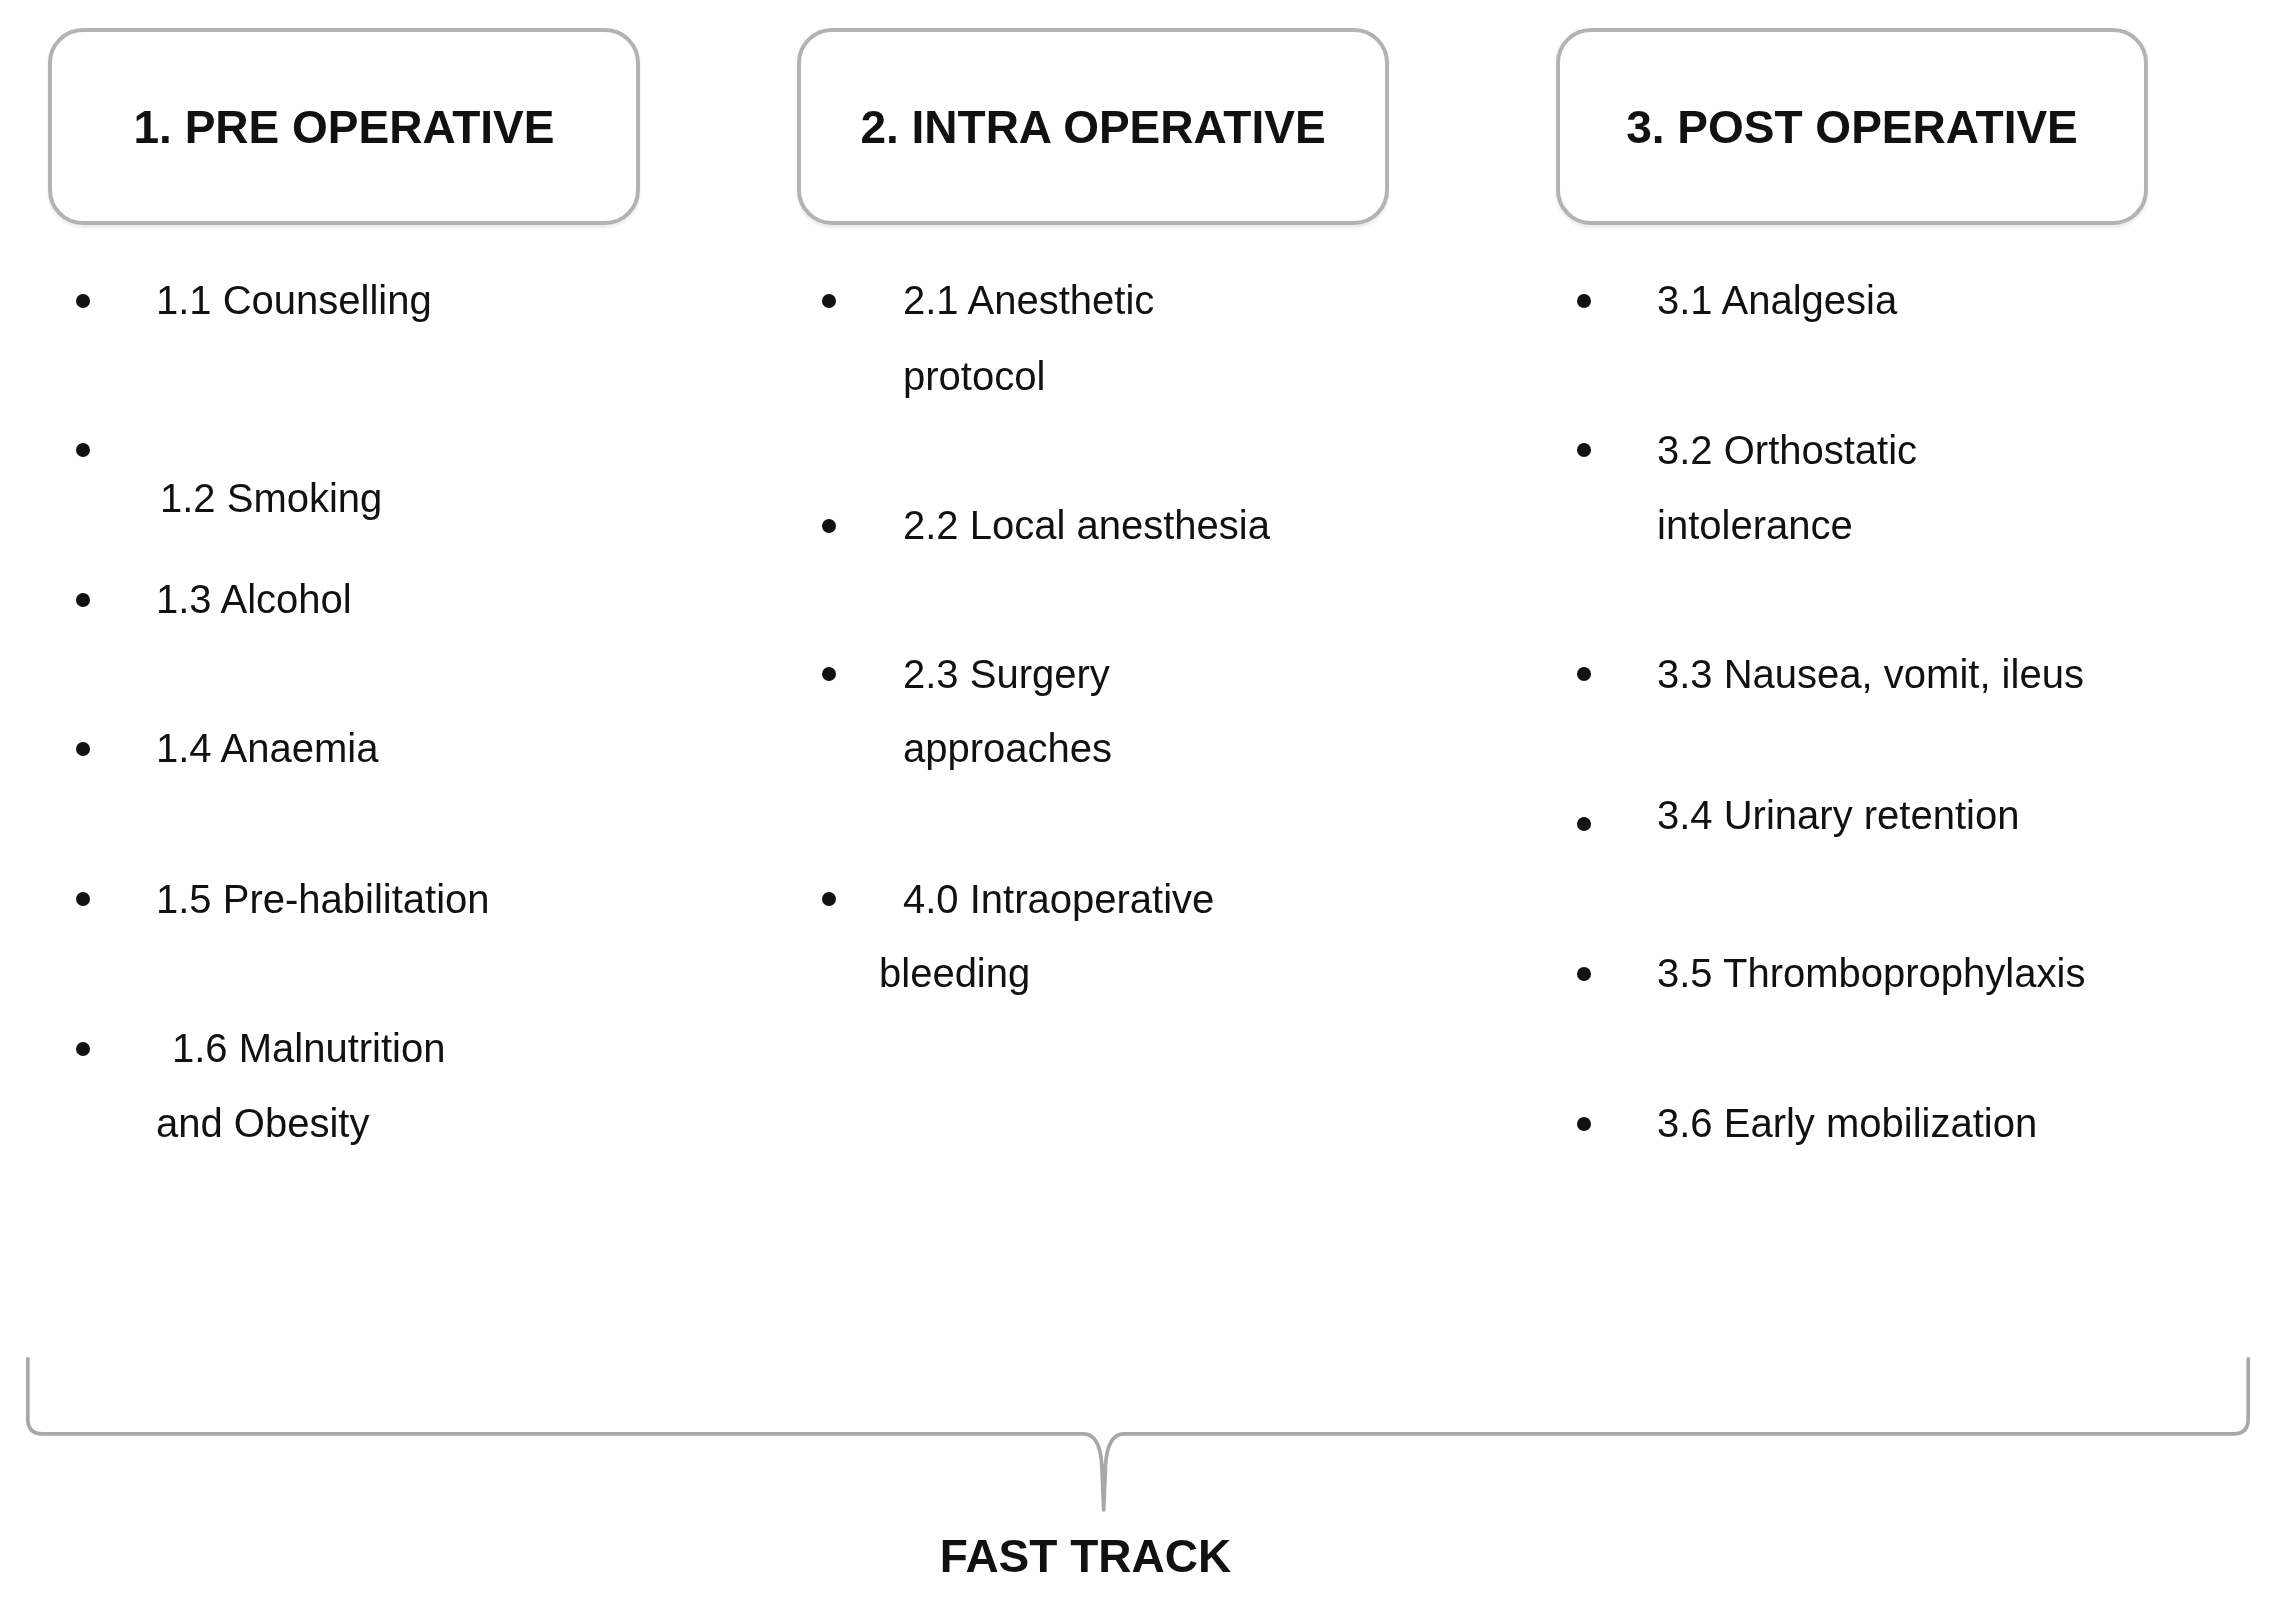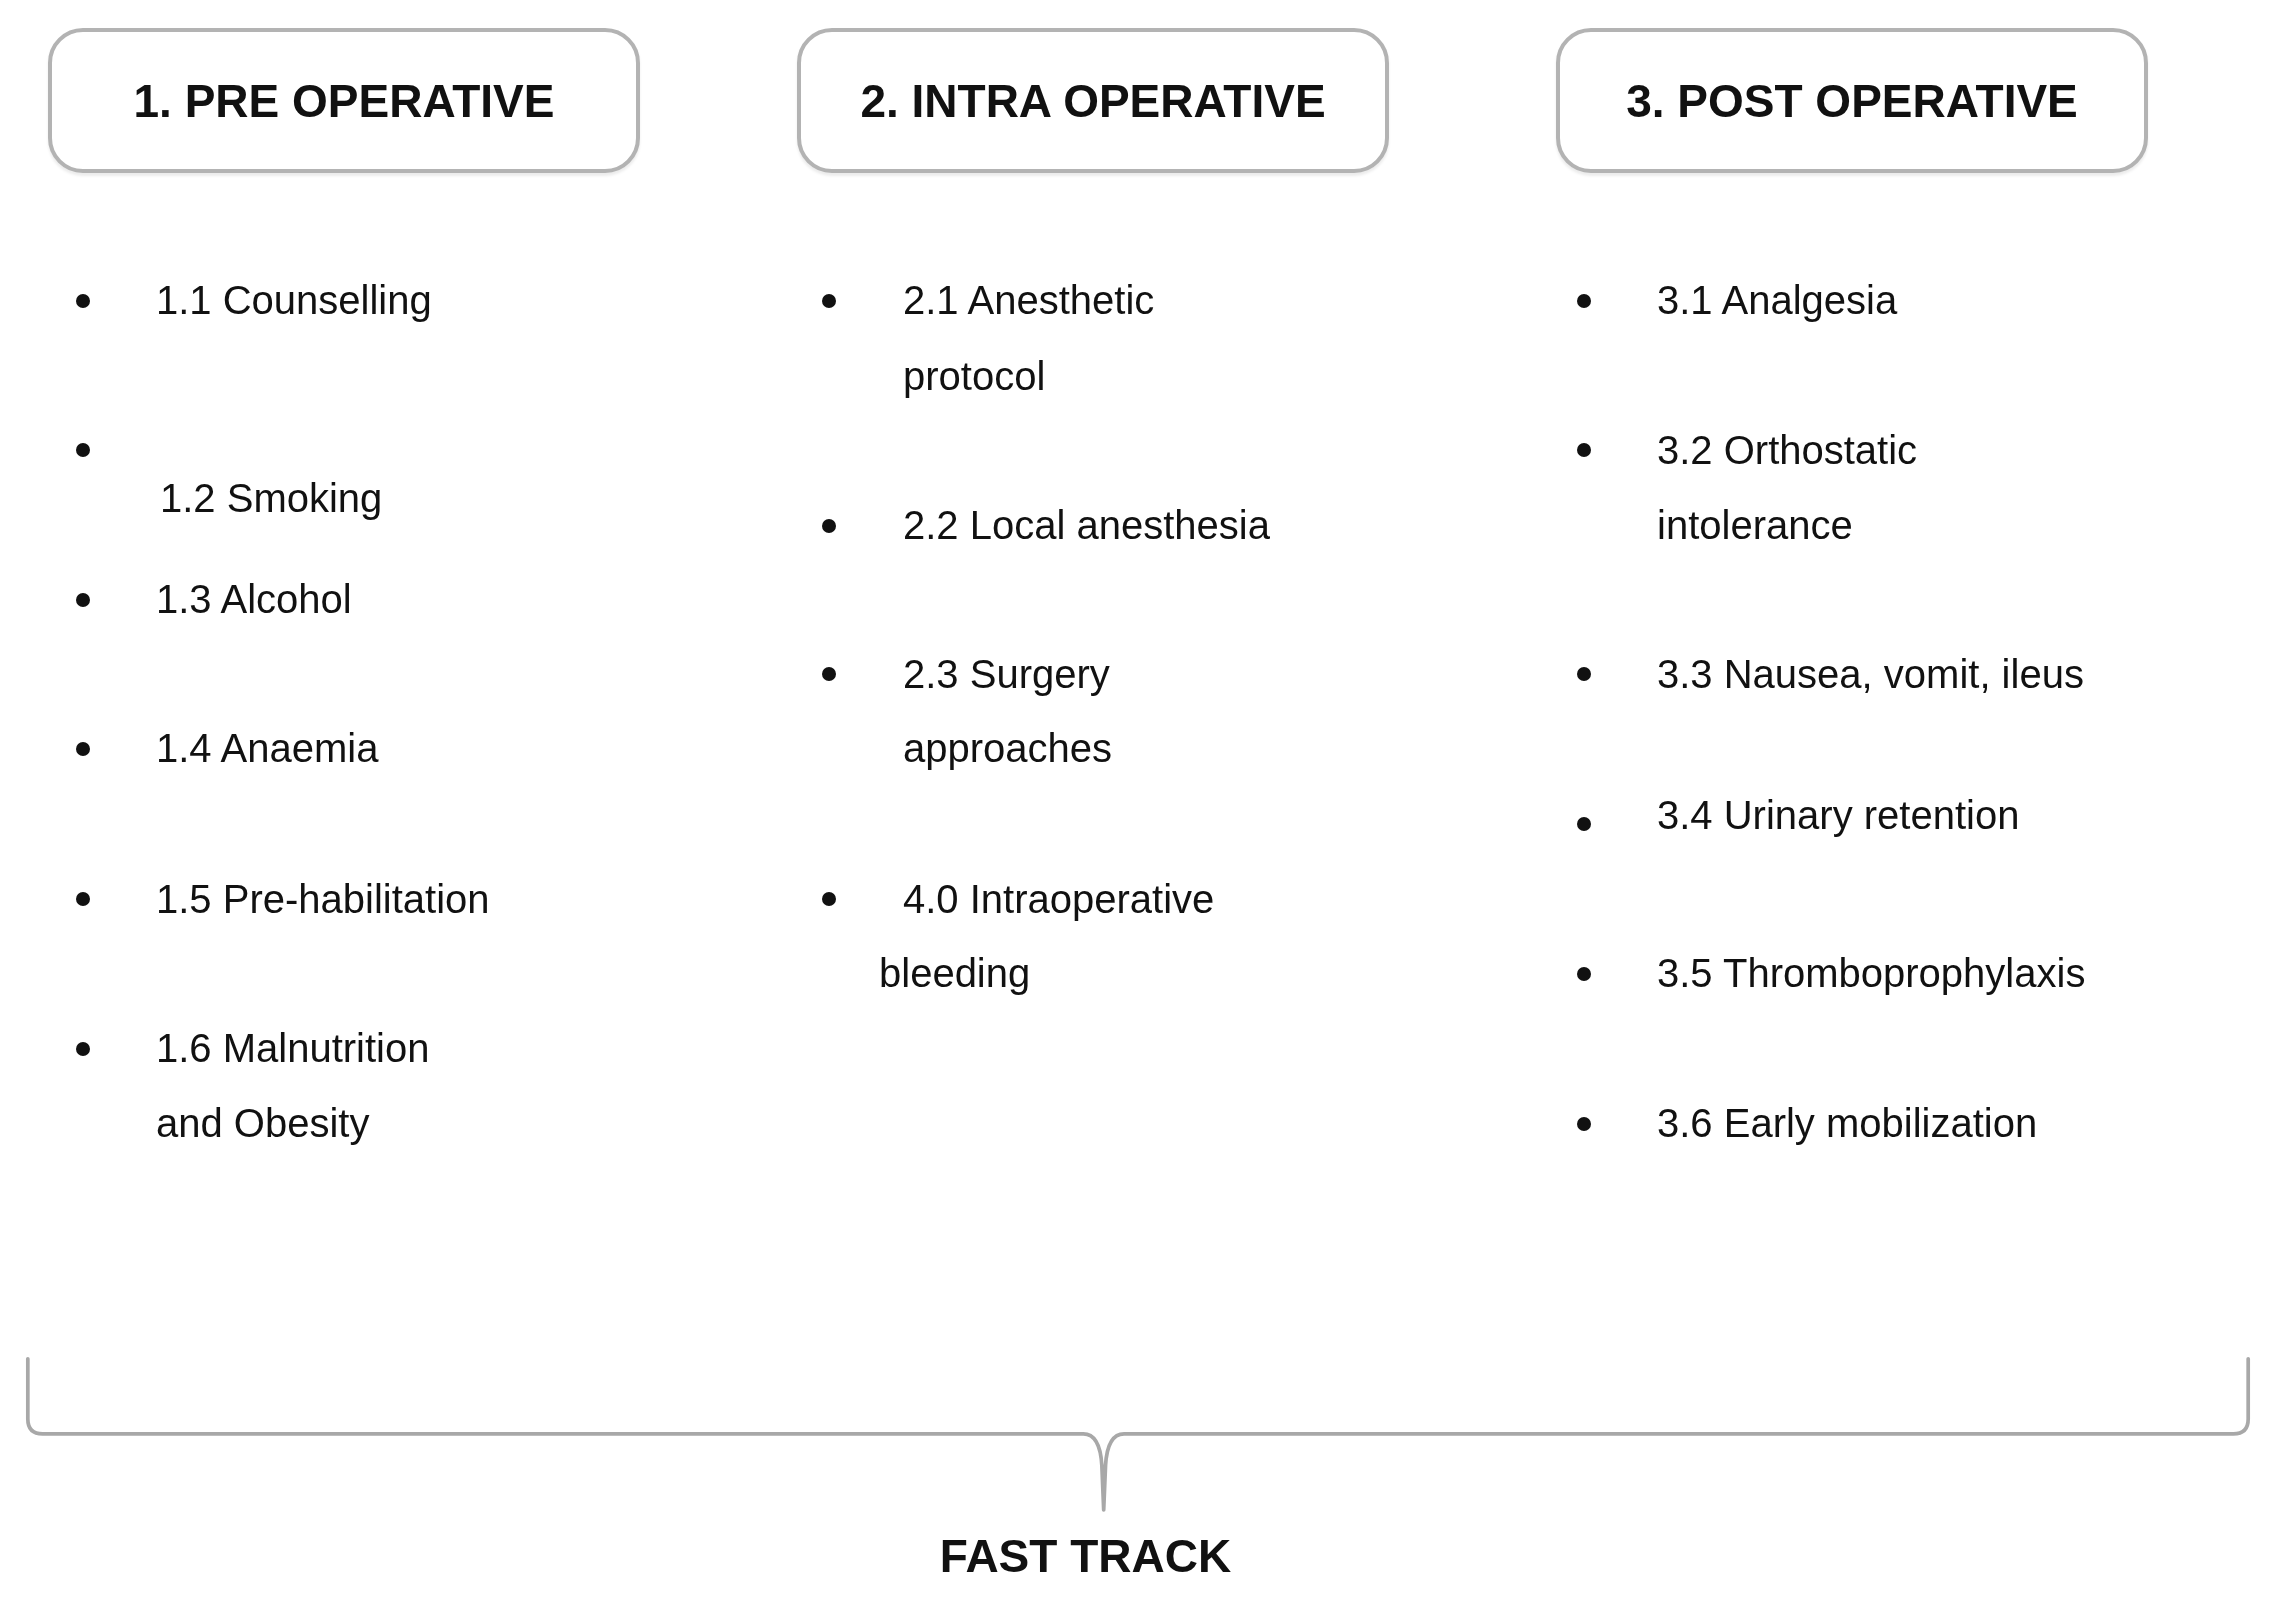--- a/index.html
+++ b/index.html
@@ -1,18 +1,18 @@
 <!DOCTYPE html>
 <html style="font-size:15px"><head>
 <meta charset="utf-8">
 <style>
   html, body { margin:0; padding:0; background:#ffffff; }
   body { width:2289px; height:1599px; position:relative; overflow:hidden;
          font-family:"Liberation Sans", "DejaVu Sans", sans-serif; color:#111; }
-  .phase-box { position:absolute; top:28px; width:592px; height:145px;
+  .phase-box { position:absolute; top:28px; width:592px; height:197px;
                border:4.6px solid #b3b3b3; border-radius:35px; box-sizing:border-box;
                display:flex; align-items:center; justify-content:center;
                background:#fff; box-shadow:0 2.8px 2.8px rgba(0,0,0,0.08); }
   .phase-title { font-weight:bold; font-size:46px; letter-spacing:0px; color:#111; }
   .item { position:absolute; left:0; font-size:40px; line-height:74px; white-space:nowrap; }
   .bullet { position:absolute; width:14px; height:14px; border-radius:50%; background:#111; }
   .text { position:absolute; }
   #brace { position:absolute; left:0; top:0; }
   .fast-track { position:absolute; left:0; width:2171px; text-align:center; top:1529px;
                 font-weight:bold; font-size:46px; }
@@ -40,21 +40,21 @@
   <div class="bullet" style="left:76px; top:593px;"></div>
   <div class="text item" style="left:156px; top:562px;">1.3 Alcohol</div>
 
   <div class="bullet" style="left:76px; top:742px;"></div>
   <div class="text item" style="left:156px; top:711px;">1.4 Anaemia</div>
 
   <div class="bullet" style="left:76px; top:892px;"></div>
   <div class="text item" style="left:156px; top:862px;">1.5 Pre-habilitation</div>
 
   <div class="bullet" style="left:76px; top:1042px;"></div>
-  <div class="text item" style="left:156px; top:1011px;">1.6 Malnutrition</div>
+  <div class="text item" style="left:172px; top:1011px;">1.6 Malnutrition</div>
   <div class="text item" style="left:156px; top:1086px;">and Obesity</div>
 </div>
 
 <div>
   <div class="bullet" style="left:822px; top:294px;"></div>
   <div class="text item" style="left:903px; top:263px;">2.1 Anesthetic</div>
   <div class="text item" style="left:903px; top:339px;">protocol</div>
 
   <div class="bullet" style="left:822px; top:519px;"></div>
   <div class="text item" style="left:903px; top:488px;">2.2 Local anesthesia</div>

